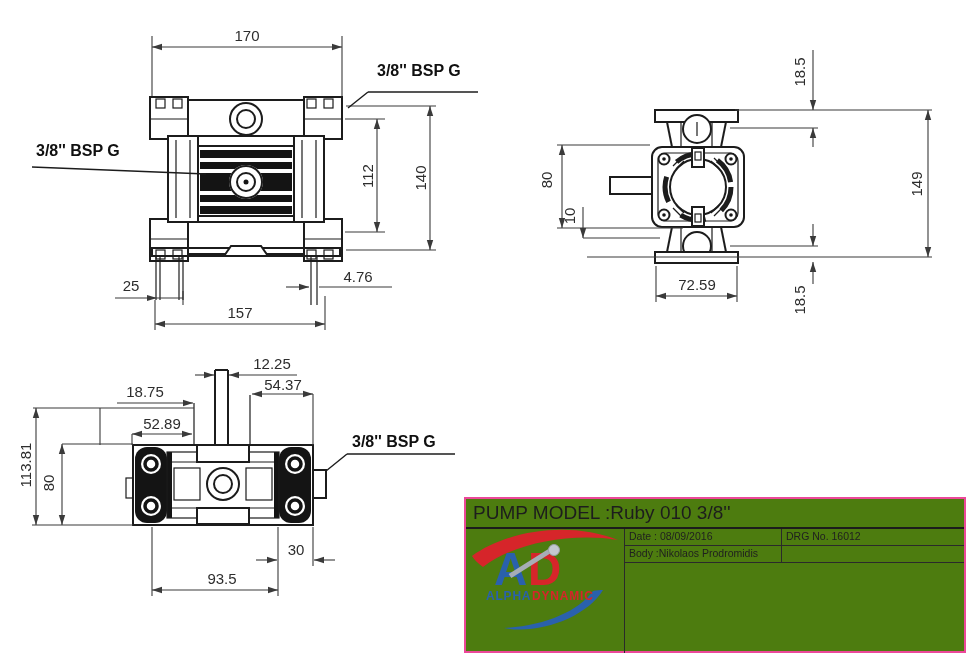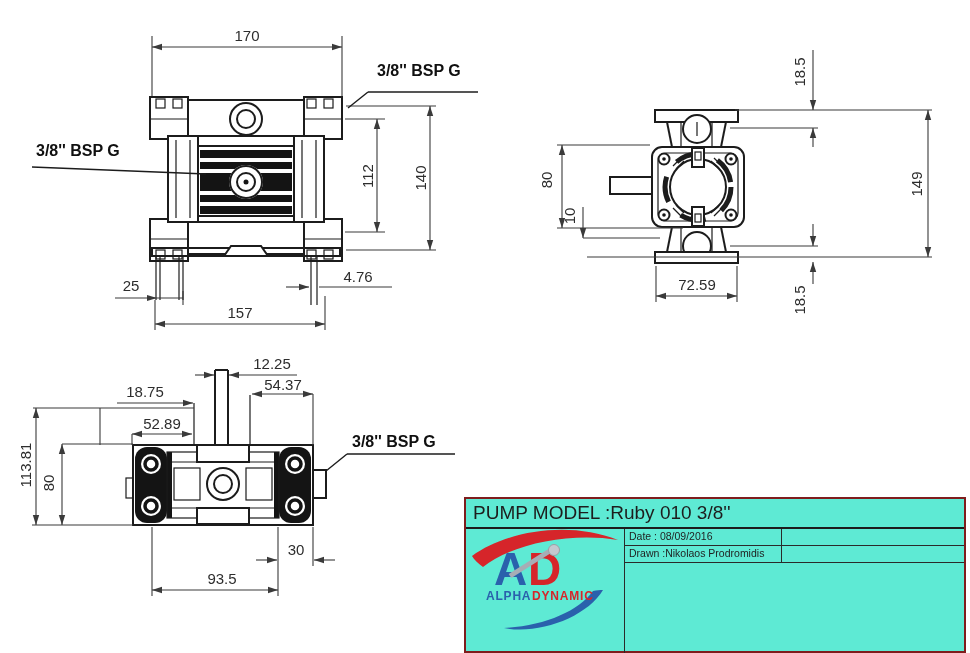--- a/index.html
+++ b/index.html
@@ -9,21 +9,21 @@
   .geo{stroke:#1c1c1c;fill:none;stroke-width:2;}
   .geow{stroke:#1c1c1c;fill:#fff;stroke-width:2;}
   .geo-thin{stroke:#1c1c1c;fill:none;stroke-width:1.2;}
   .blk{fill:#141414;stroke:none;}
   .dimline{stroke:#3a3a3a;stroke-width:1.1;fill:none;}
   .leader{stroke:#1c1c1c;stroke-width:1.4;fill:none;}
   text.dim{font-size:15px;fill:#2d2d2d;}
   text.bsp{font-size:16px;font-weight:bold;fill:#101010;}
   
   #titleblock{position:absolute;left:464px;top:497px;width:502px;height:156px;
-    border:2px solid #7f1d1d;box-sizing:border-box;background:#5eead4;}
+    border:2px solid #ec4899;box-sizing:border-box;background:#4d7c0f;}
   #tb-header{height:28px;line-height:28px;border-bottom:2px solid #1c1c1c;
     padding-left:7px;font-size:19px;color:#1d1d1d;white-space:nowrap;}
   #tb-body{display:flex;height:124px;}
   #tb-logo-cell{width:159px;border-right:1.5px solid #2a2a2a;box-sizing:border-box;
     position:relative;overflow:hidden;}
   #tb-right{flex:1;display:flex;flex-direction:column;overflow:hidden;}
   .tb-row{display:flex;height:17px;border-bottom:1.5px solid #2a2a2a;box-sizing:border-box;}
   .tb-cell{font-size:10.5px;color:#1f1f1f;padding:1px 0 0 4px;white-space:nowrap;
     overflow:hidden;box-sizing:border-box;}
   .tb-cell.left{width:157px;border-right:1.5px solid #2a2a2a;}
@@ -305,21 +305,22 @@
         <text x="28" y="56" font-size="46" font-weight="bold" fill="#2a61ac">A</text>
         <line x1="44" y1="47" x2="90" y2="18" stroke="#a7adb5" stroke-width="5"></line>
         <circle cx="88" cy="21" r="5.5" fill="#c3c8cf" stroke="#9aa0a6"></circle>
         <text x="20" y="71" font-size="12" font-weight="bold" letter-spacing="0.8" fill="#2a61ac">ALPHA</text>
         <text x="66" y="71" font-size="12" font-weight="bold" letter-spacing="0.8" fill="#d6252a">DYNAMIC</text>
       </svg>
     </div>
     <div id="tb-right">
       <div class="tb-row">
         <div class="tb-cell left">Date : 08/09/2016</div>
+        <div class="tb-cell right">DRG No. 16012</div>
       </div>
       <div class="tb-row">
-        <div class="tb-cell left">Drawn :Nikolaos Prodromidis</div>
+        <div class="tb-cell left">Body :Nikolaos Prodromidis</div>
       </div>
     </div>
   </div>
 </div>
 
 </div>
 
 </body></html>

